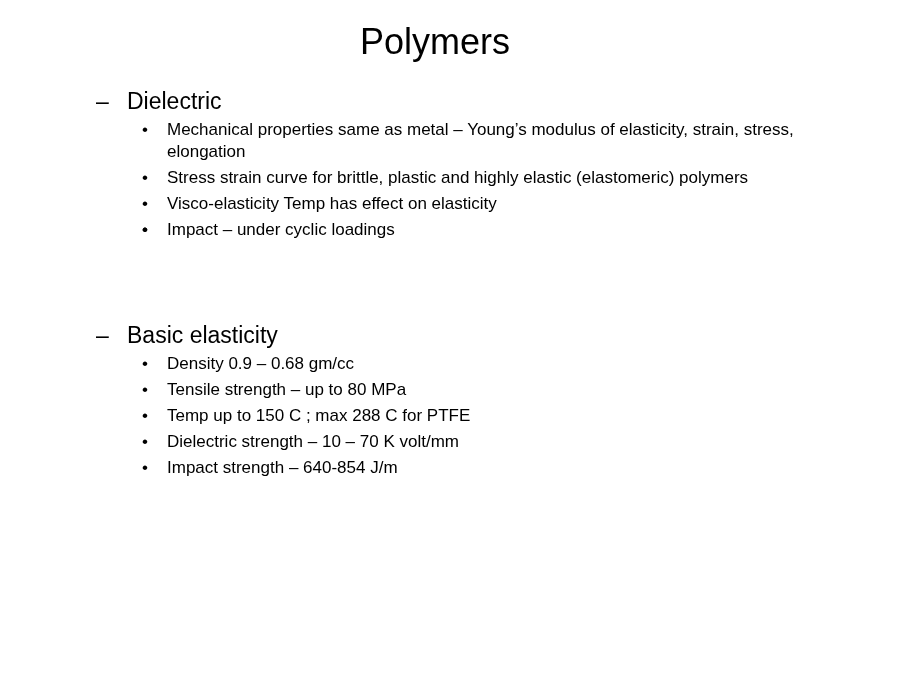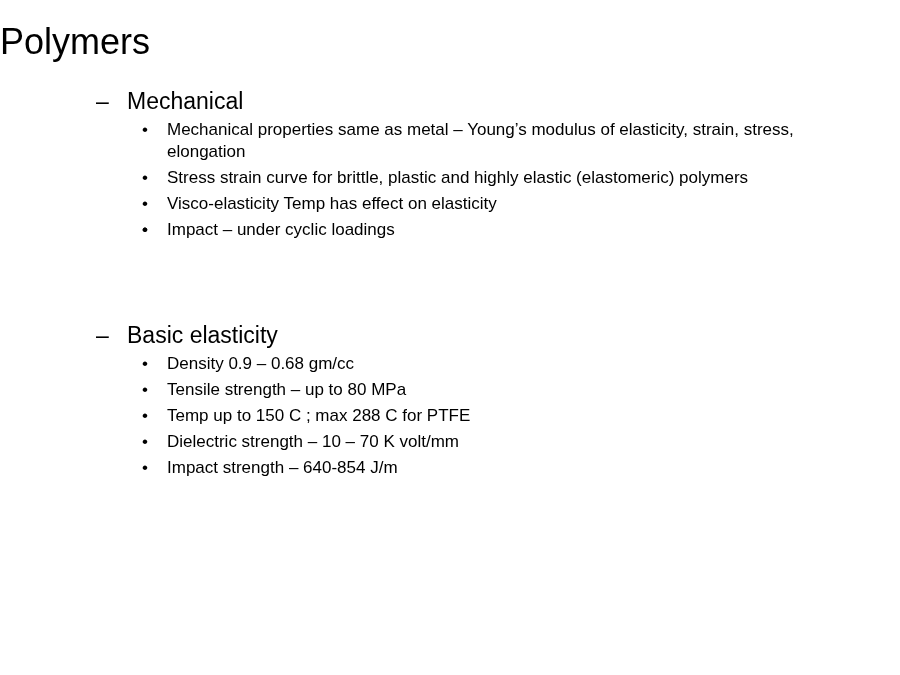--- a/index.html
+++ b/index.html
@@ -2,42 +2,42 @@
 <html><head>
   <meta charset="utf-8">
   <style>
     html, body { margin: 0; padding: 0; }
     body {
       width: 900px; height: 675px; background: #ffffff; overflow: hidden;
       font-family: "Liberation Sans", "DejaVu Sans", sans-serif; color: #000;
       position: relative;
     }
     .title {
-      position: absolute; left: 0; top: 20px; width: 870px; 
+      position: absolute; left: 0; top: 20px; width: 870px; text-align: center;
       font-size: 36px; line-height: 44px;
     }
     .section { position: absolute; left: 96px; }
     .sec-head { position: relative; font-size: 23px; line-height: 28px; height: 28px; }
     .sec-head .dash { position: absolute; left: 0; top: 0; }
     .sec-head .label { position: absolute; left: 31px; top: 0; }
     .items { list-style: none; margin: 0; padding: 0; }
     .item { position: relative; padding-left: 71px; font-size: 17px; line-height: 22px; margin-top: 4px; width: 690px; }
     .item .bullet { position: absolute; left: 46px; top: 0; }
     #sec1 { top: 87px; }
     #sec2 { top: 321px; }
   </style>
 </head>
 <body>
 
 <div class="title">Polymers</div>
 
 <div class="section" id="sec1">
   <div class="sec-head">
     <span class="dash">–</span>
-    <span class="label">Mechanical</span>
+    <span class="label">Dielectric</span>
   </div>
   <ul class="items">
     <li class="item"><span class="bullet">•</span><span>Mechanical properties same as metal – Young’s modulus of elasticity, strain, stress, elongation</span></li>
     <li class="item"><span class="bullet">•</span><span>Stress strain curve for  brittle, plastic and highly elastic (elastomeric) polymers</span></li>
     <li class="item"><span class="bullet">•</span><span>Visco-elasticity Temp has effect on elasticity</span></li>
     <li class="item" style="width:620px"><span class="bullet">•</span></li>
     <li class="item"><span class="bullet">•</span><span>Impact – under cyclic loadings</span></li>
   </ul>
 </div>
 

